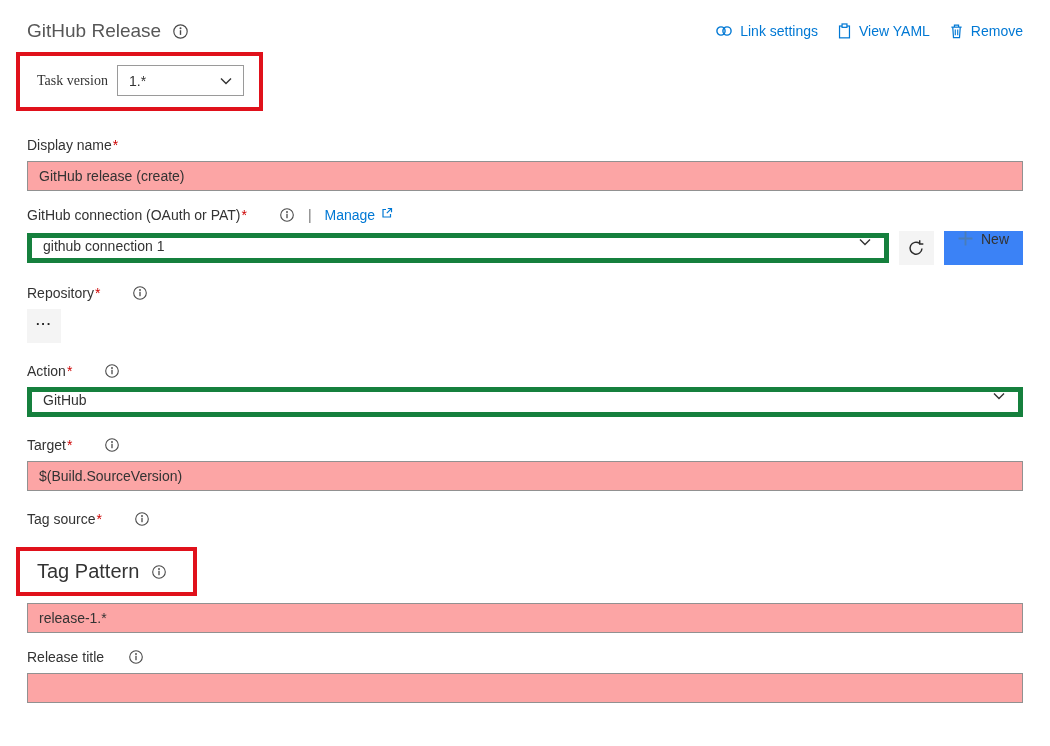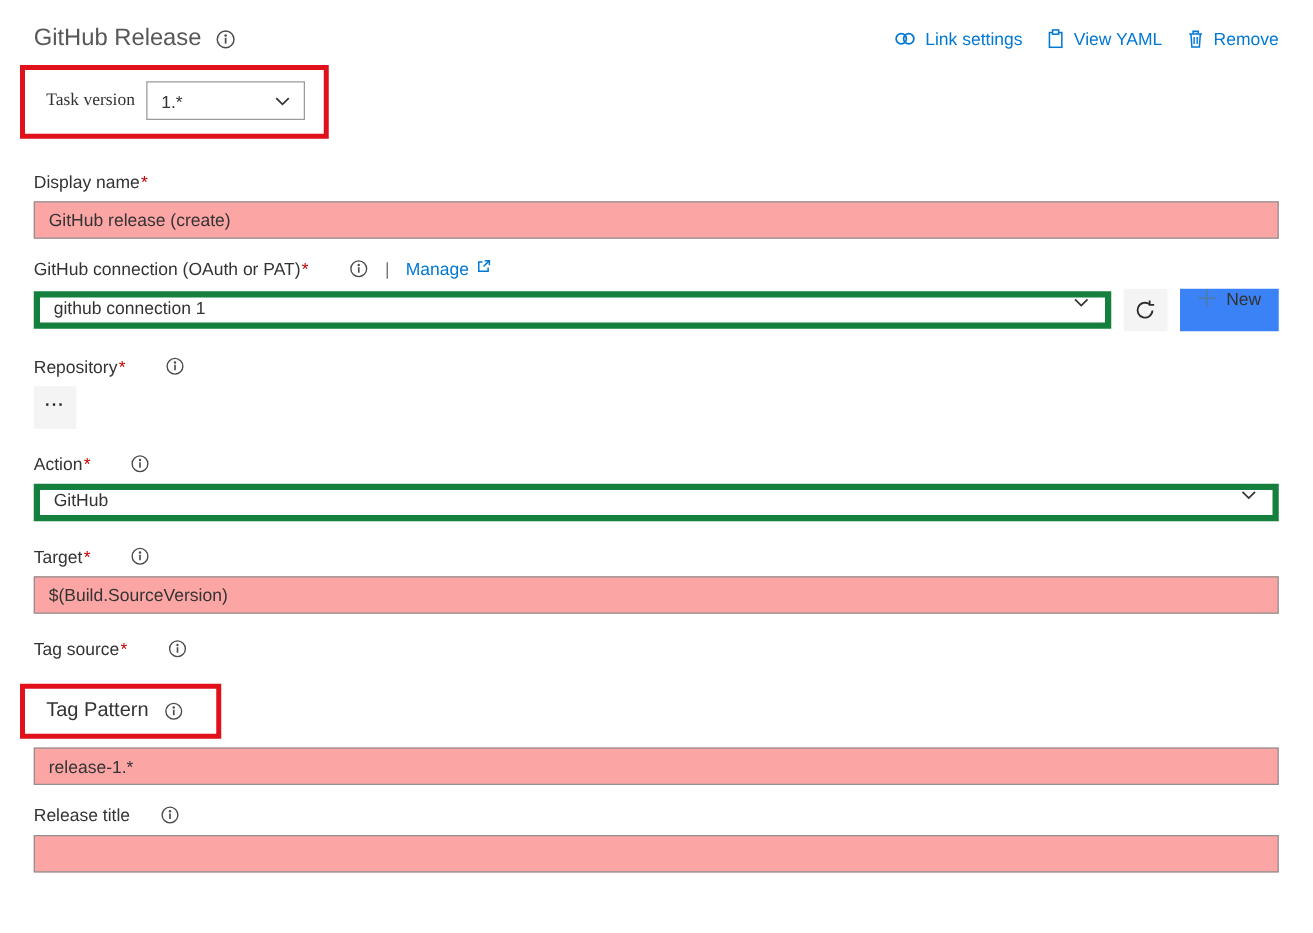--- a/index.html
+++ b/index.html
@@ -320,21 +320,21 @@
           <circle cx="8" cy="5" r="0.95" fill="#4a4a4a"></circle>
           <rect x="7.35" y="6.8" width="1.3" height="4.4" fill="#4a4a4a"></rect>
         </svg>
       </span>
     </div>
   </div>
 
   
   <div class="field-group">
     <div class="red-box tag-pattern-box">
-      <span class="lbl" style="font-size:16px">Tag Pattern</span>
+      <span class="lbl" style="font-size:20px">Tag Pattern</span>
       <span>
         <svg width="16" height="16" viewBox="0 0 16 16">
           <circle cx="8" cy="8" r="6.3" fill="none" stroke="#4a4a4a" stroke-width="1.1"></circle>
           <circle cx="8" cy="5" r="0.95" fill="#4a4a4a"></circle>
           <rect x="7.35" y="6.8" width="1.3" height="4.4" fill="#4a4a4a"></rect>
         </svg>
       </span>
     </div>
     <div class="after-box">
       <input class="text-input" type="text" value="release-1.*" style="">

